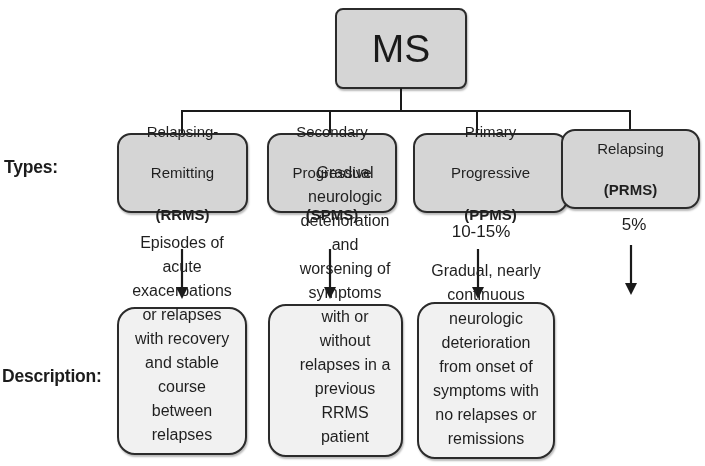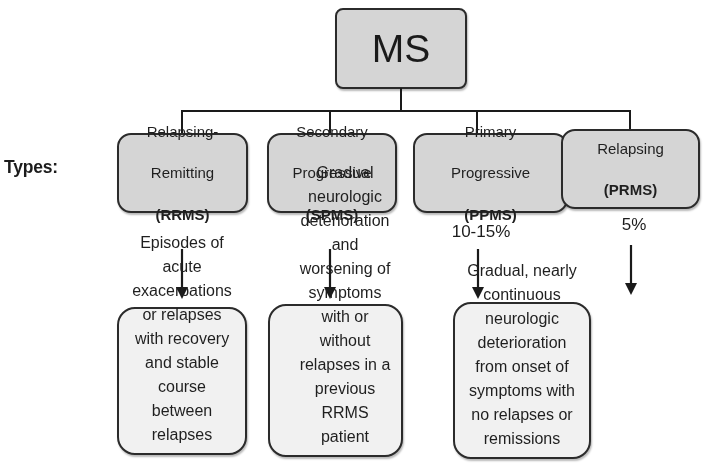--- a/index.html
+++ b/index.html
@@ -81,20 +81,21 @@
     height: 50px;
   }
   .arrow svg { display: block; }
 </style>
 </head>
 <body>
 
 <div id="canvas">
 
   <div class="row-label" style="left:4px; top:150px;">Types:</div>
+  <div class="row-label" style="left:2px; top:359px;">Description:</div>
 
   <div class="node root" style="left:335px; top:8px; width:132px; height:81px;">
     <span>MS</span>
   </div>
 
   <div class="line" style="left:400px; top:88px; width:2px; height:23px;"></div>
   <div class="line" style="left:181px; top:110px; width:450px; height:2px;"></div>
   <div class="line" style="left:181px; top:110px; width:2px; height:24px;"></div>
   <div class="line" style="left:329px; top:110px; width:2px; height:24px;"></div>
   <div class="line" style="left:476px; top:110px; width:2px; height:24px;"></div>
@@ -148,17 +149,17 @@
         <polygon points="1,38 13,38 7,50" fill="#1a1a1a"></polygon>
       </svg>
   </div>
 
   <div class="node desc-box" style="left:117px; top:307px; width:130px; height:148px;">
     <span>Episodes of acute exacerbations or relapses with recovery and stable course between relapses</span>
   </div>
   <div class="node desc-box" style="left:268px; top:304px; width:135px; height:153px;padding-left:26px;">
     <span>Gradual neurologic deterioration and worsening of symptoms with or without relapses in a previous RRMS patient</span>
   </div>
-  <div class="node desc-box" style="left:417px; top:302px; width:138px; height:157px;margin-left:36px;">
+  <div class="node desc-box" style="left:417px; top:302px; width:138px; height:157px;">
     <span>Gradual, nearly continuous neurologic deterioration from onset of symptoms with no relapses or remissions</span>
   </div>
 
 </div>
 
 </body></html>

